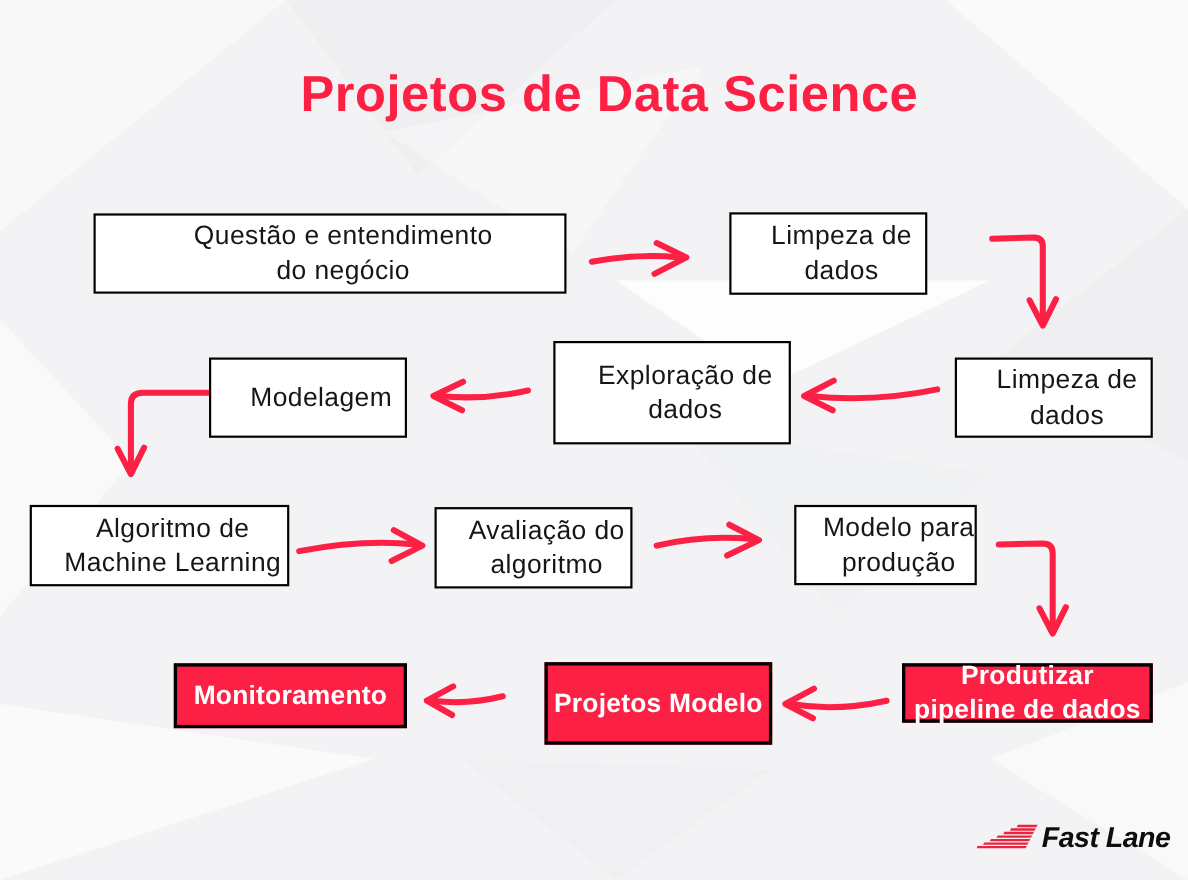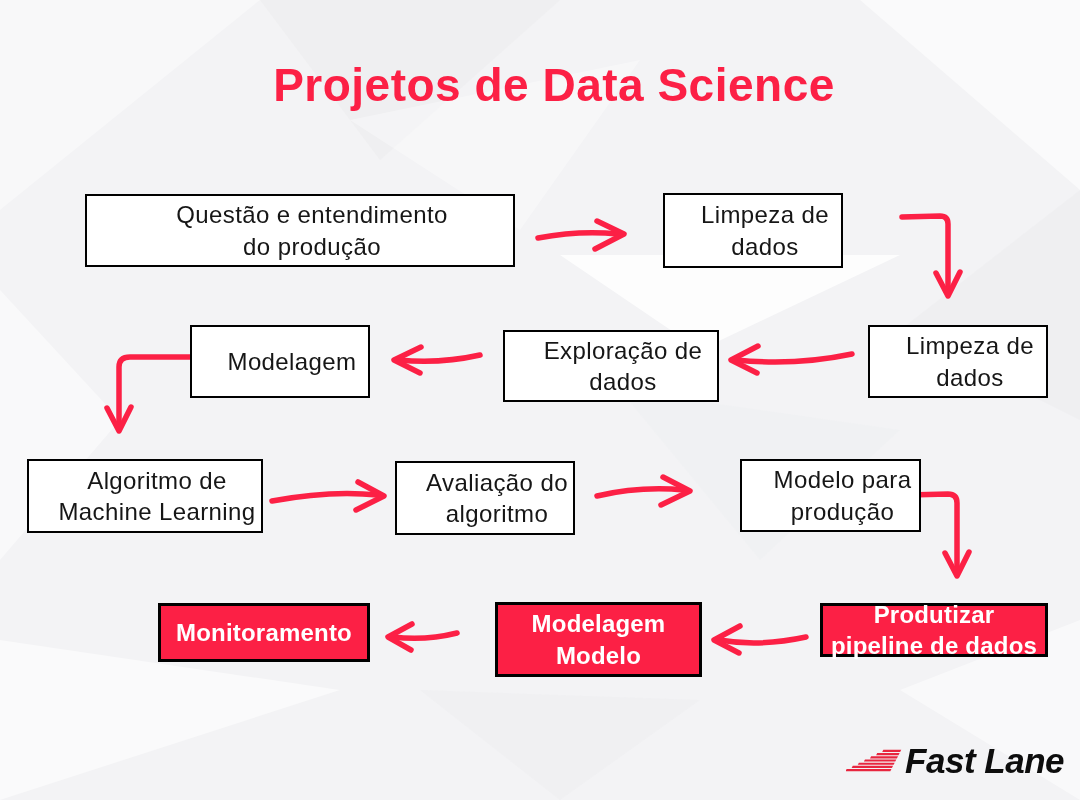--- a/index.html
+++ b/index.html
@@ -30,21 +30,21 @@
     background:var(--accent,#fc2045);border:3px solid var(--box-border,#000000);
     color:var(--filled-text,#ffffff);font-weight:700;letter-spacing:0.2px;
   }
   .logo{
     position:absolute;right:16px;top:742px;height:38px;
     display:flex;align-items:center;gap:3px;
   }
   .logo-stripes{display:block;}
   .logo-stripes rect{fill:var(--logo-red,#e8253f);}
   .logo-text{
-    font-size:35px;font-weight:700;font-style:italic;letter-spacing:-0.5px;
+    font-size:26px;font-weight:700;font-style:italic;letter-spacing:-0.5px;
     color:var(--logo-text,#0d0d0d);white-space:nowrap;
   }
 </style>
 </head>
 <body>
 
 <div class="canvas">
 
   <svg class="bg-svg" viewBox="0 0 1080 800" aria-hidden="true">
     <polygon points="860,0 1080,0 1080,190" fill="#ffffff" opacity="0.55"></polygon>
@@ -100,64 +100,64 @@
       <polyline points="740,626 714,640 739,653"></polyline>
     </g>
     <g>
       <path d="M457,633 Q425,641 393,637"></path>
       <polyline points="412,624 388,637 411,650"></polyline>
     </g>
   </svg>
 
   <div class="node outline" style="left:85px;top:194px;width:430px;height:73px">
     <span>Questão e entendimento</span>
-    <span>do produção</span>
+    <span>do negócio</span>
   </div>
 
   <div class="node outline" style="left:663px;top:193px;width:180px;height:75px">
     <span>Limpeza de</span>
     <span>dados</span>
   </div>
 
   <div class="node outline" style="left:868px;top:325px;width:180px;height:73px">
     <span>Limpeza de</span>
     <span>dados</span>
   </div>
 
-  <div class="node outline" style="left:503px;top:330px;width:216px;height:72px">
+  <div class="node outline" style="left:503px;top:310px;width:216px;height:94px">
     <span>Exploração de</span>
     <span>dados</span>
   </div>
 
   <div class="node outline" style="left:190px;top:325px;width:180px;height:73px">
     <span>Modelagem</span>
   </div>
 
   <div class="node outline" style="left:27px;top:459px;width:236px;height:74px">
     <span>Algoritmo de</span>
     <span>Machine Learning</span>
   </div>
 
   <div class="node outline" style="left:395px;top:461px;width:180px;height:74px">
     <span>Avaliação do</span>
     <span>algoritmo</span>
   </div>
 
-  <div class="node outline" style="left:740px;top:459px;width:181px;height:73px">
+  <div class="node outline" style="left:722px;top:459px;width:166px;height:73px">
     <span>Modelo para</span>
     <span>produção</span>
   </div>
 
   <div class="node filled" style="left:820px;top:603px;width:228px;height:54px">
     <span>Produtizar</span>
     <span>pipeline de dados</span>
   </div>
 
   <div class="node filled" style="left:495px;top:602px;width:207px;height:75px">
-    <span>Modelagem Modelo</span>
+    <span>Projetos Modelo</span>
   </div>
 
   <div class="node filled" style="left:158px;top:603px;width:212px;height:59px">
     <span>Monitoramento</span>
   </div>
 
   <div class="logo">
     <svg class="logo-stripes" width="56" height="28" viewBox="2 0 75 30" aria-hidden="true">
       <g transform="skewX(-27)" transform-origin="76 0">
         <rect x="52" y="0" width="24" height="2.9"></rect>

